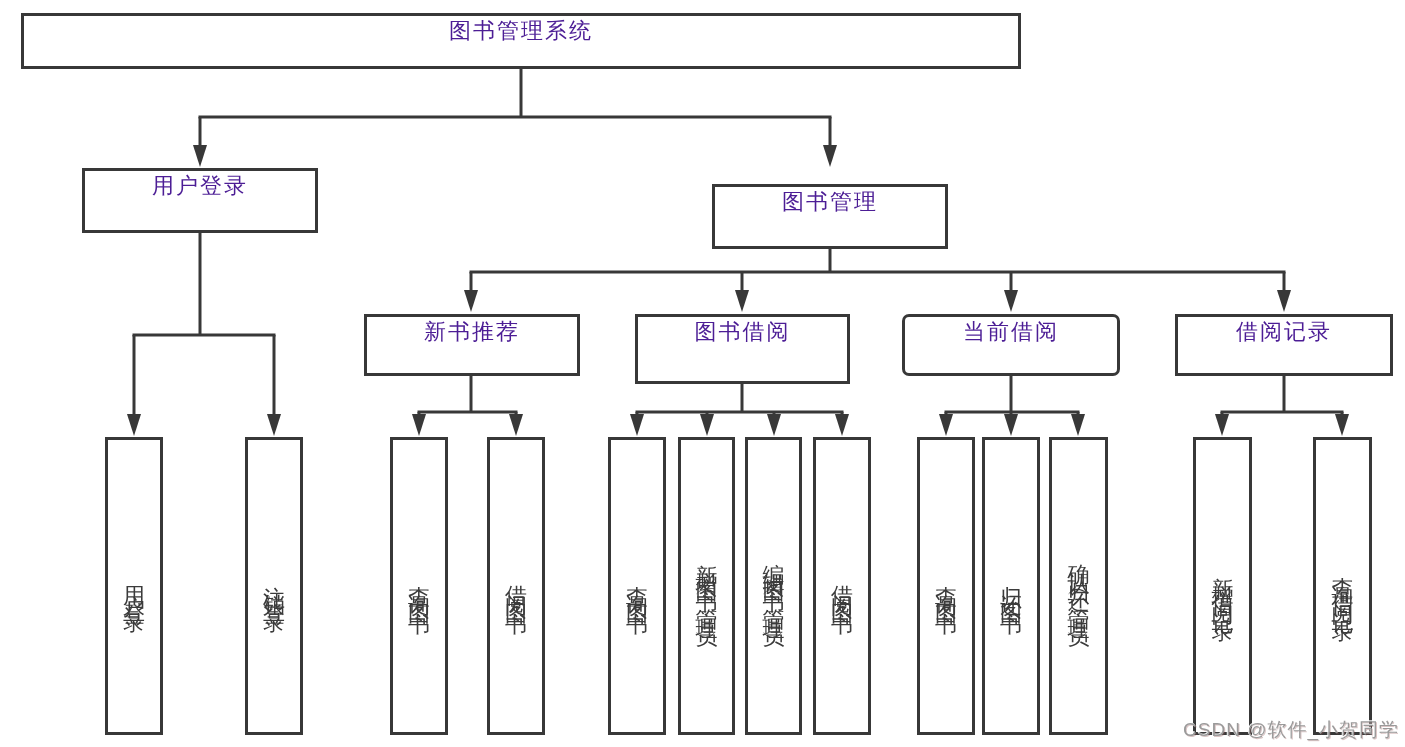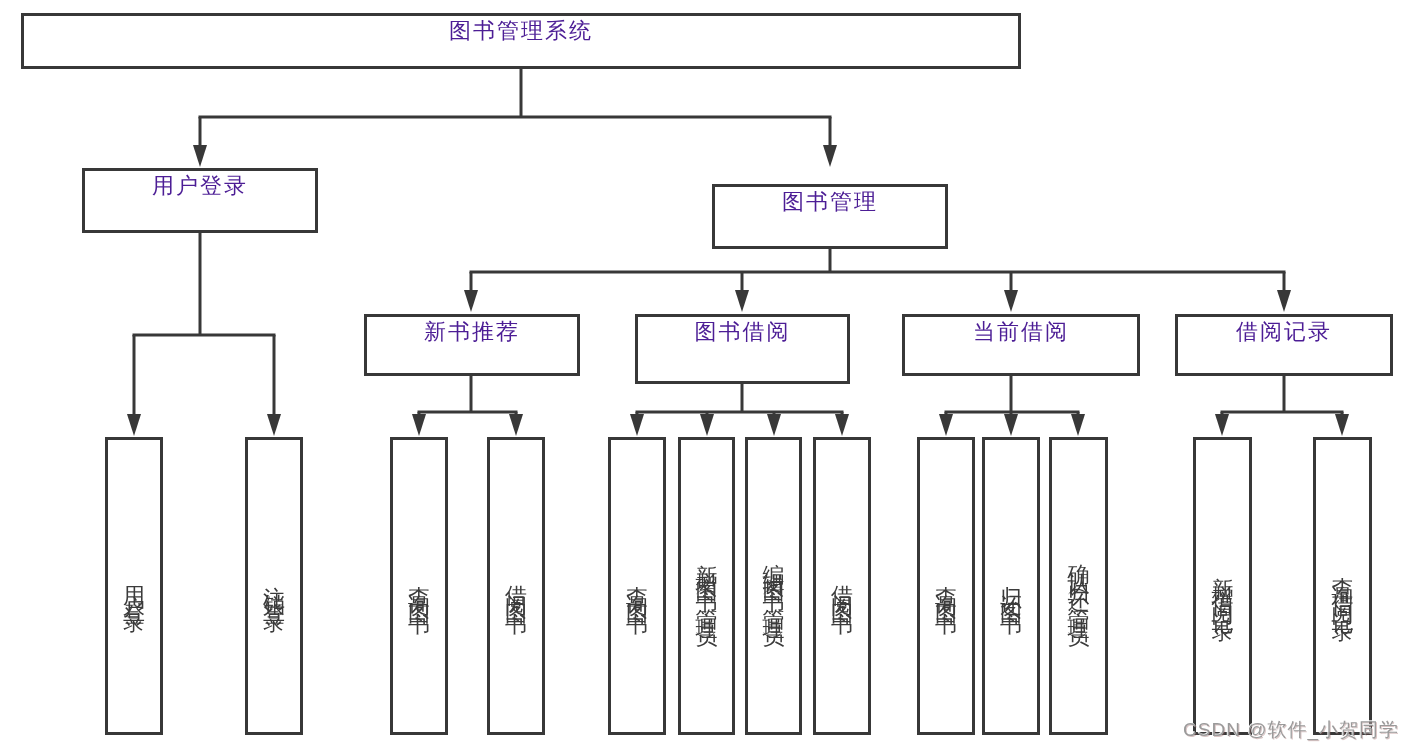--- a/index.html
+++ b/index.html
@@ -116,21 +116,21 @@
   <div class="node" style="left:712px;top:184px;width:236px;height:65px;">
     <span>图书管理</span>
   </div>
 
   <div class="node" style="left:364px;top:314px;width:216px;height:62px;">
     <span>新书推荐</span>
   </div>
   <div class="node" style="left:635px;top:314px;width:215px;height:70px;">
     <span>图书借阅</span>
   </div>
-  <div class="node" style="left:902px;top:314px;width:238px;height:62px;">
+  <div class="node" style="left:902px;top:314px;width:218px;height:62px;border-radius:7px;">
     <span>当前借阅</span>
   </div>
   <div class="node" style="left:1175px;top:314px;width:218px;height:62px;">
     <span>借阅记录</span>
   </div>
 
   <div class="leaf" style="left:105px;width:58px;">
     <span class="vtext">用户登录</span>
   </div>
   <div class="leaf" style="left:245px;width:58px;">

